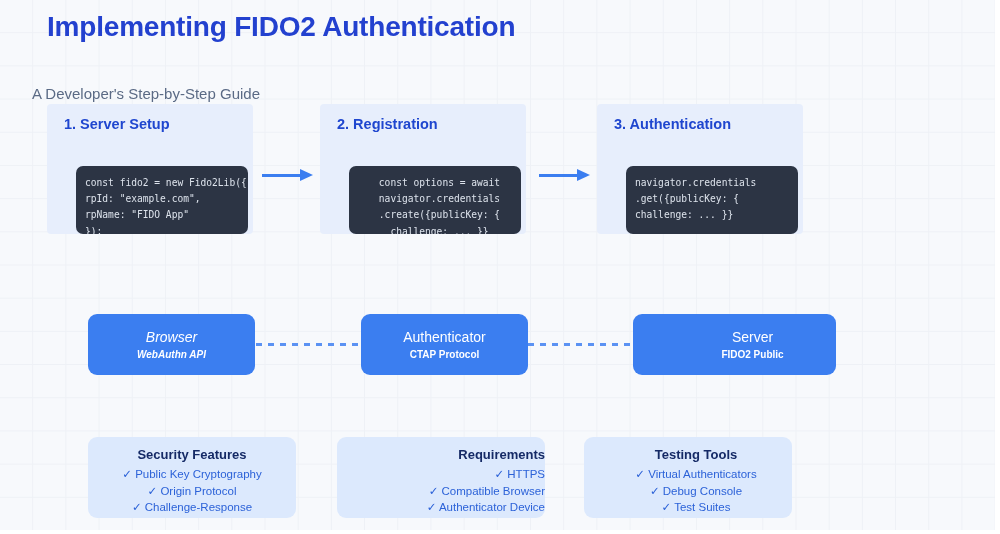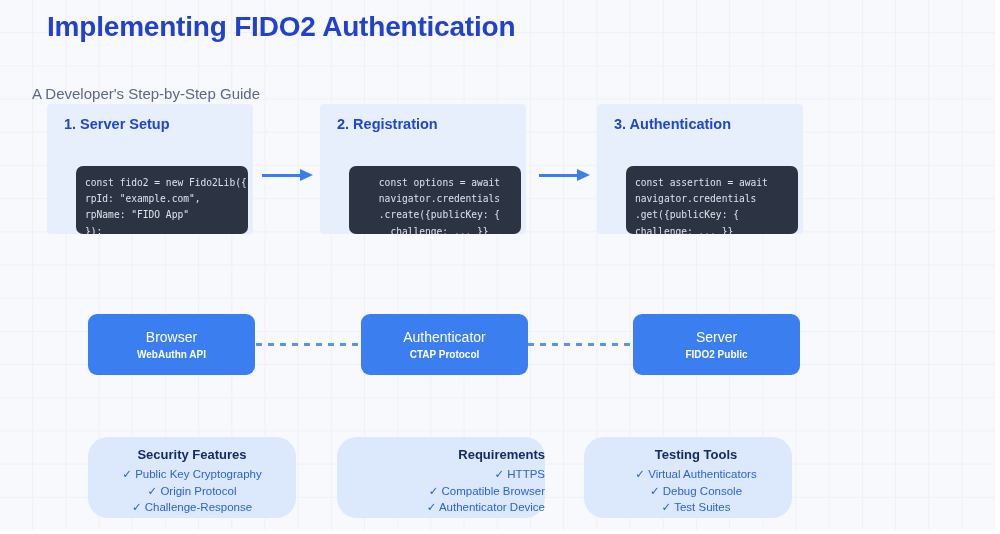--- a/index.html
+++ b/index.html
@@ -137,23 +137,23 @@
     width: 167px;
     height: 61px;
     background: #3b7ef0;
     border-radius: 9px;
     color: #ffffff;
     display: flex;
     flex-direction: column;
     align-items: center;
     justify-content: center;
   }
-  .comp-box.b1 { left: 88px; }
+  .comp-box.b1 { left: 88px; font-style: italic; }
   .comp-box.b2 { left: 361px; }
-  .comp-box.b3 { left: 633px; }
+  .comp-box.b3 { left: 633px; padding-left: 36px; }
   .comp-name {
     font-size: 14px;
     line-height: 17px;
     margin-bottom: 2px;
   }
   .comp-sub {
     font-size: 10px;
     line-height: 13px;
     font-weight: bold;
   }
@@ -169,21 +169,21 @@
   .dash-link.d1 { left: 256px; width: 105px; }
   .dash-link.d2 { left: 528px; width: 105px; }
 
   
   .feat-panel {
     position: absolute;
     top: 437px;
     width: 208px;
     height: 81px;
     background: #dce9fd;
-    border-radius: 20px;
+    border-radius: 9px;
     text-align: center;
     box-sizing: border-box;
     padding-top: 9px;
   }
   .feat-panel.p1 { left: 88px; }
   .feat-panel.p2 { left: 337px; text-align: right; }
   .feat-panel.p3 { left: 584px; padding-left: 16px; }
   .feat-title {
     font-size: 13px;
     font-weight: bold;
@@ -232,21 +232,20 @@
   </div>
 
   <div class="flow-arrow a2">
     <div class="arrow-shaft"></div>
     <div class="arrow-head"></div>
   </div>
 
   <div class="step-card c3">
     <div class="step-title">3. Authentication</div>
     <div class="code-block">
-      <div class="code-line">const assertion = await</div>
       <div class="code-line">navigator.credentials</div>
       <div class="code-line">.get({publicKey: {</div>
       <div class="code-line">challenge: ... }}</div>
     </div>
   </div>
 
   <div class="comp-box b1">
     <div class="comp-name">Browser</div>
     <div class="comp-sub">WebAuthn API</div>
   </div>

